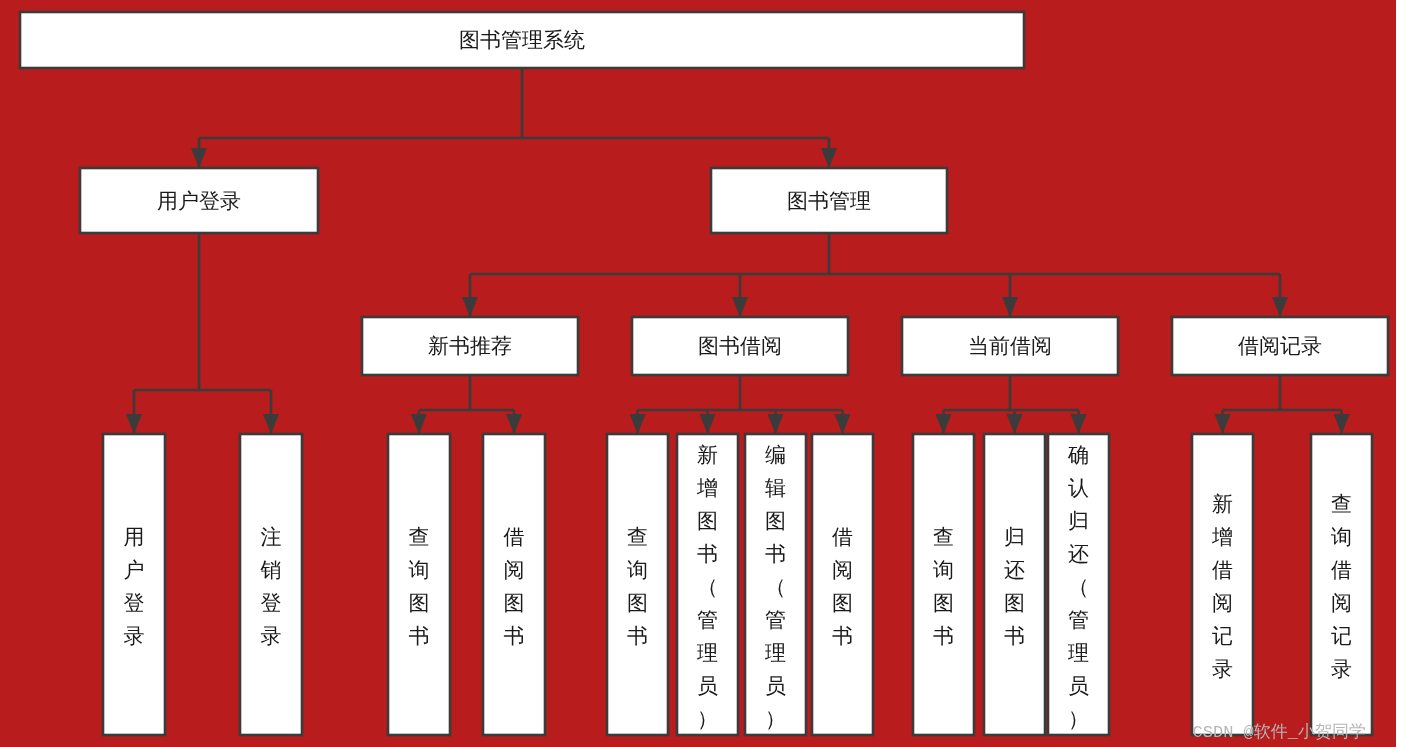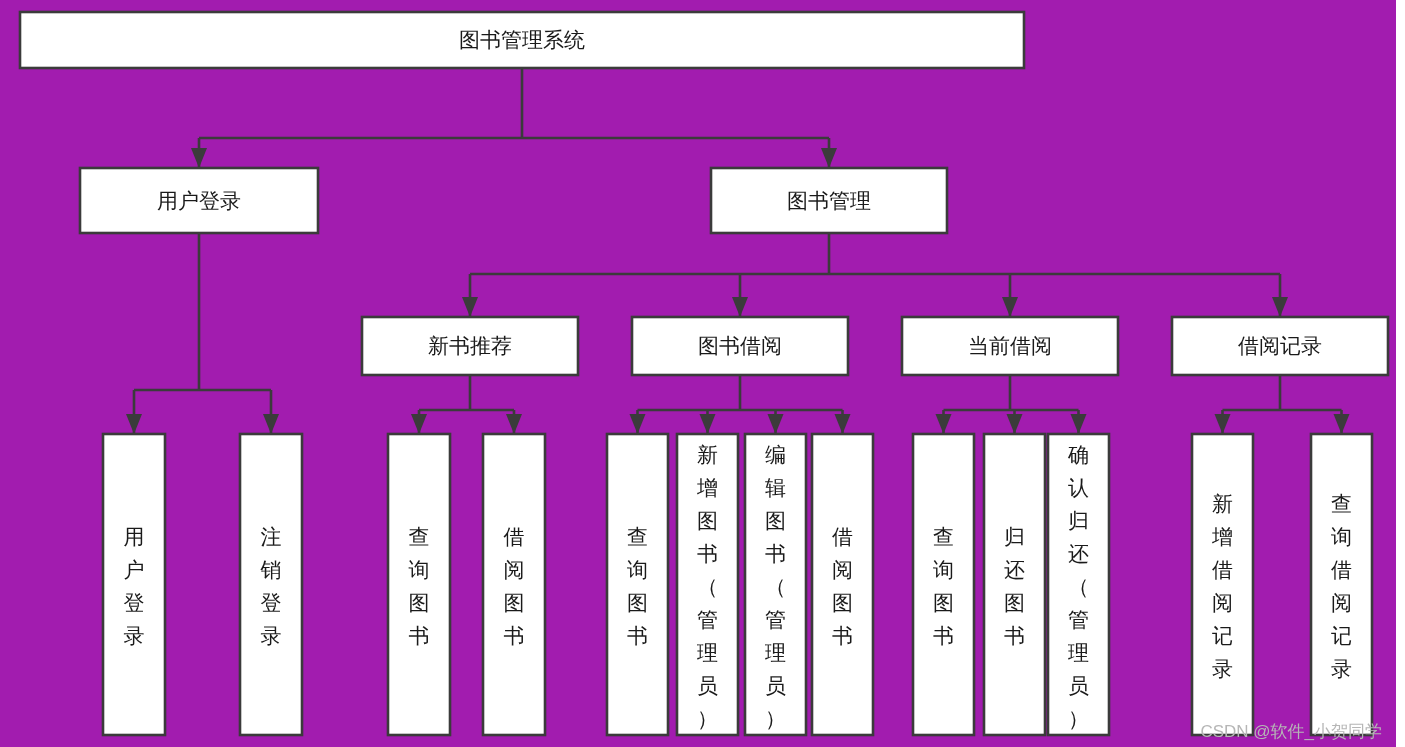--- a/index.html
+++ b/index.html
@@ -11,21 +11,21 @@
   body {
     width: 1405px;
     height: 747px;
     overflow: hidden;
     font-family: "DejaVu Sans", "Liberation Sans", sans-serif;
   }
   #diagram-root {
     position: relative;
     width: 1396px;
     height: 747px;
-    background: #a21caf;
+    background: #b91c1c;
   }
   svg.diagram-canvas {
     position: absolute;
     left: 0;
     top: 0;
     width: 1405px;
     height: 747px;
     display: block;
   }
   .node-box {
@@ -51,23 +51,23 @@
     dominant-baseline: middle;
   }
   .node-label-vertical {
     fill: #1a1a1a;
     font-family: "DejaVu Sans", "Liberation Sans", sans-serif;
     font-size: 21px;
     text-anchor: middle;
   }
   .watermark-text {
     position: absolute;
-    right: 14px;
+    right: 30px;
     bottom: 4px;
-    font-family: Liberation Sans, sans-serif;
+    font-family: Liberation Mono, monospace;
     font-size: 17px;
     color: #b6b6b6;
     white-space: nowrap;
     user-select: none;
     pointer-events: none;
   }
 </style>
 </head>
 <body>
 

